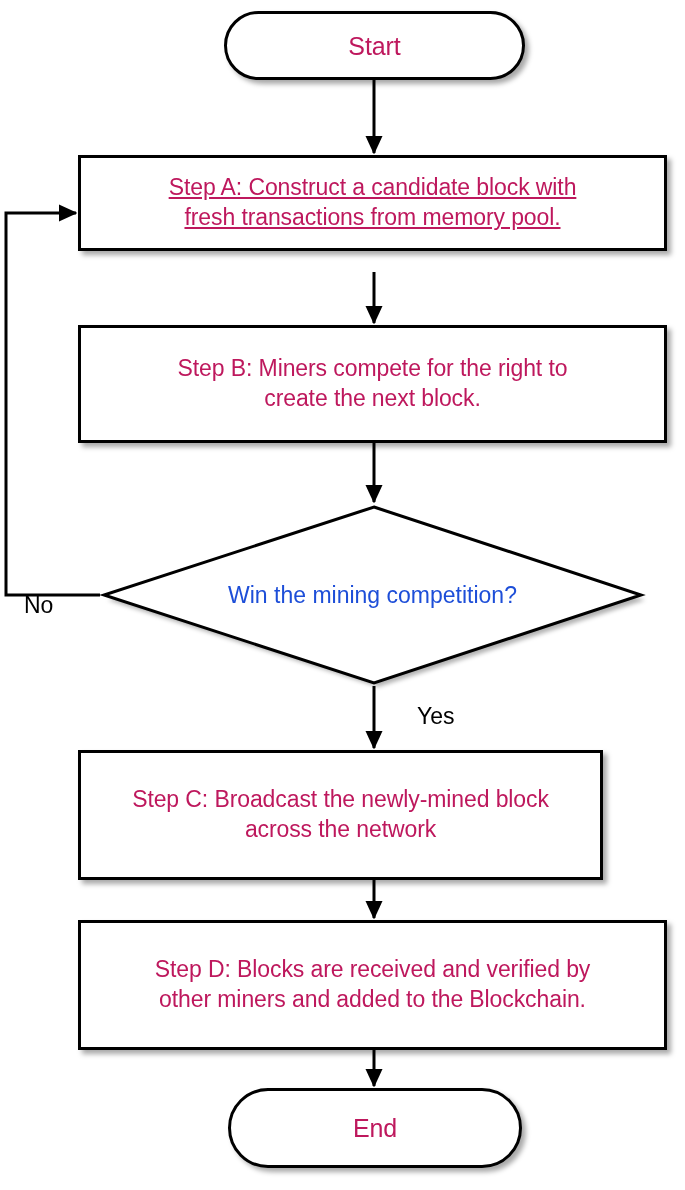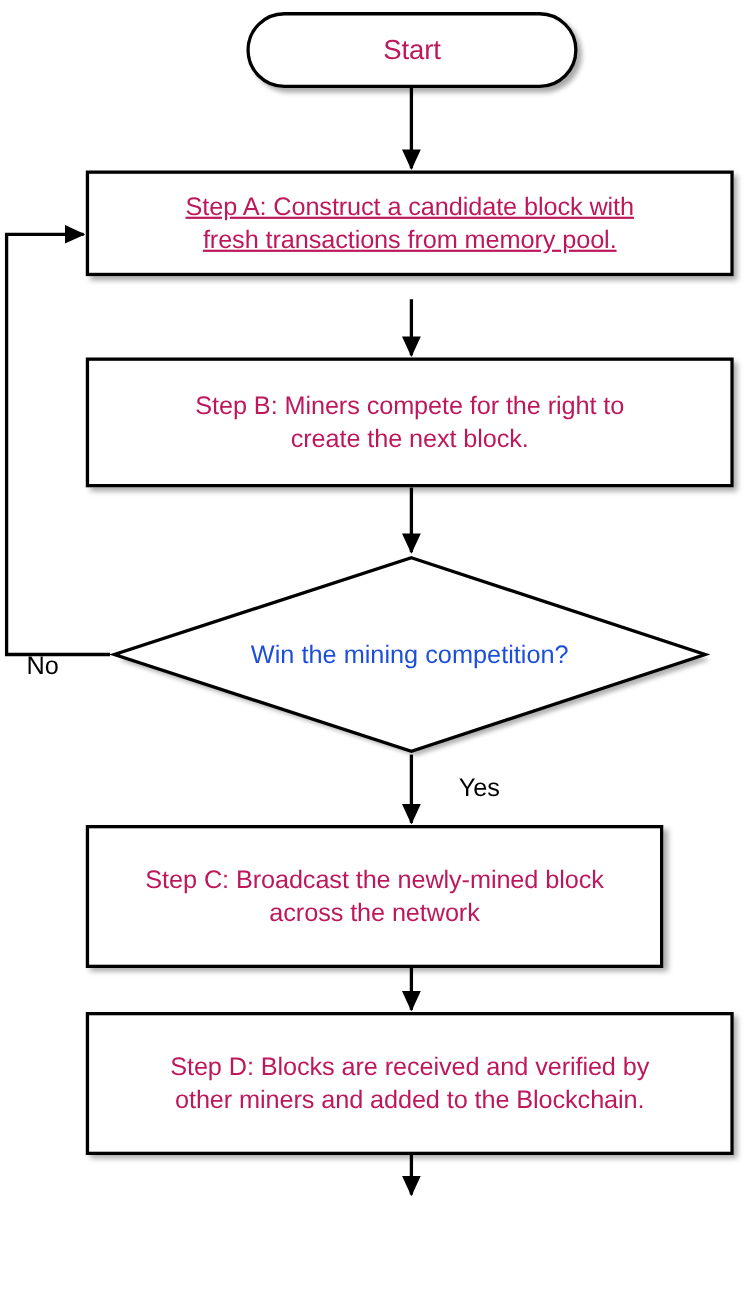--- a/index.html
+++ b/index.html
@@ -133,18 +133,21 @@
   <div class="node node-process" style="left:78px; top:750px; width:525px; height:130px;align-items:center;">
     <span class="node-label">Step C: Broadcast the newly-mined block
 across the network</span>
   </div>
 
   <div class="node node-process" style="left:78px; top:920px; width:589px; height:130px;text-align:center;">
     <span class="node-label">Step D: Blocks are received and verified by
 other miners and added to the Blockchain.</span>
   </div>
 
+  <div class="node node-terminal" style="left:228px; top:1088px; width:294px; height:80px;">
+    <span class="node-label terminal-label">End</span>
+  </div>
 
   <span class="edge-label" style="left:24px; top:552px;margin-top:40px;">No</span>
 
   <span class="edge-label" style="left:417px; top:703px;">Yes</span>
 
 </div>
 
 </body></html>

